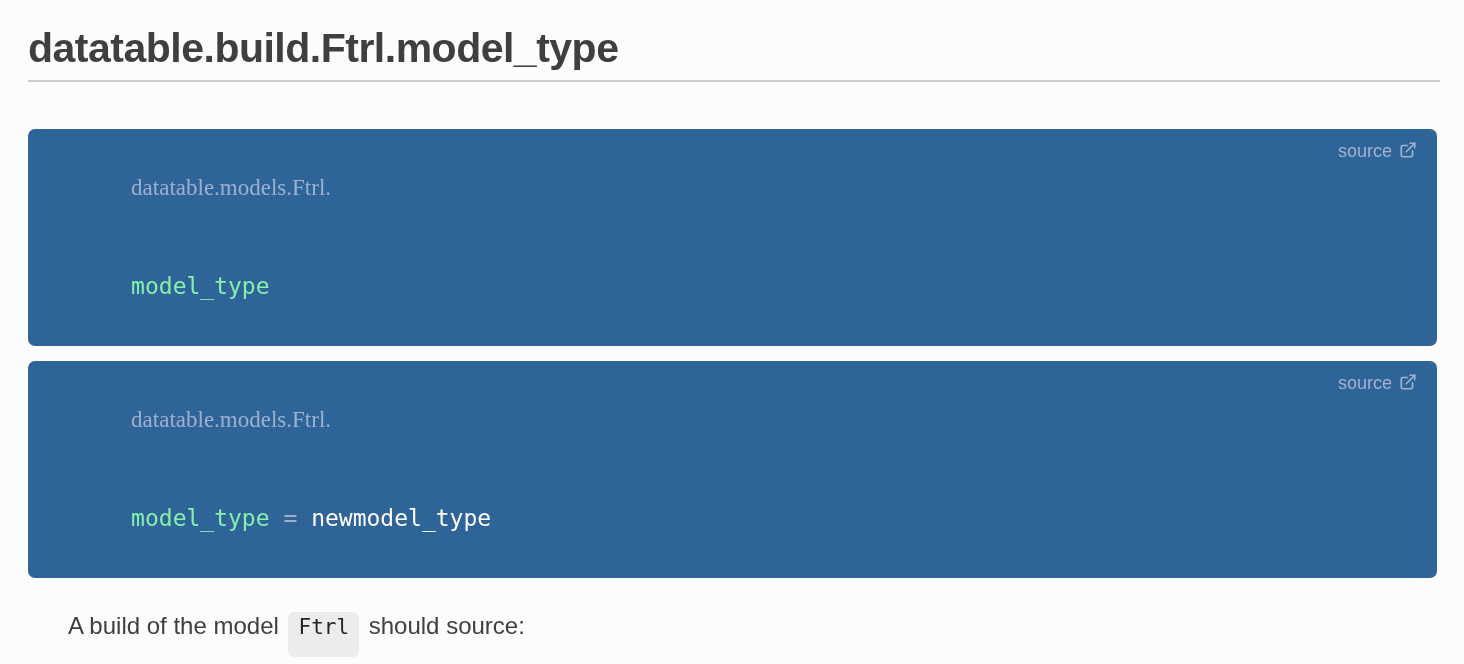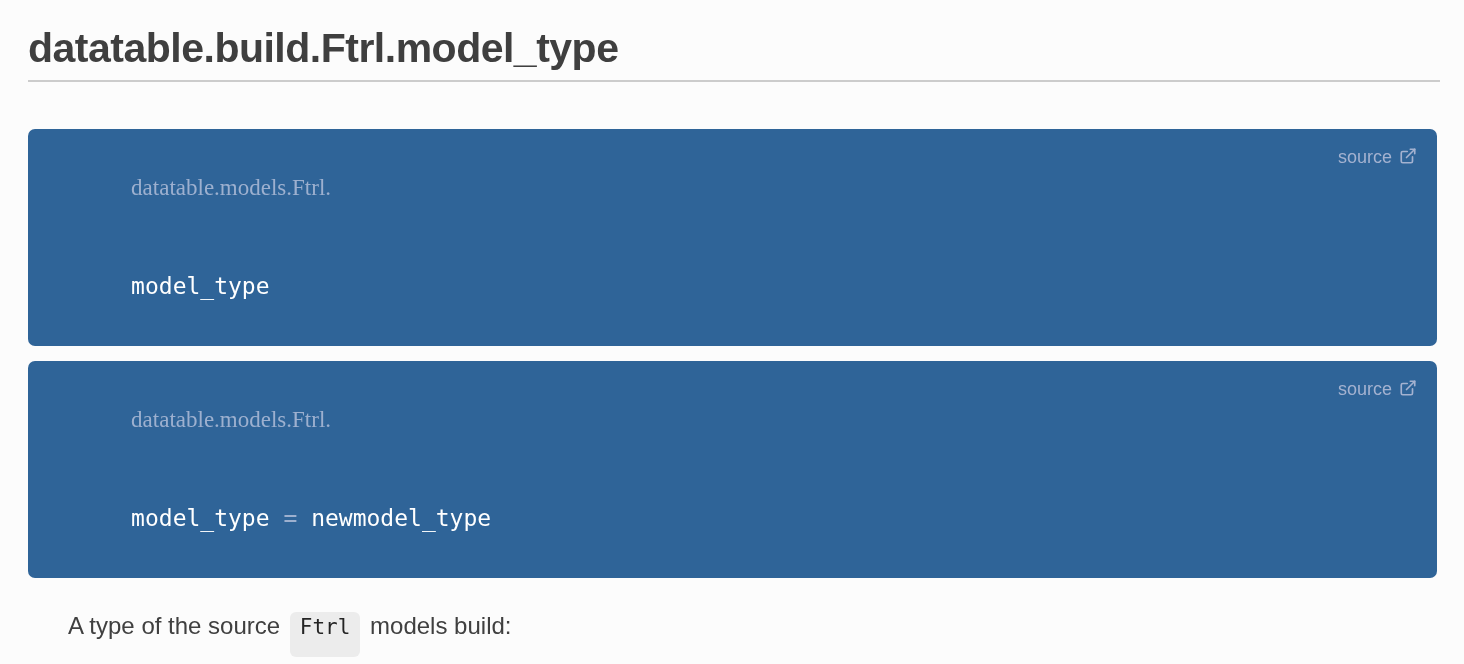--- a/index.html
+++ b/index.html
@@ -33,27 +33,27 @@
     border-radius: 7px;
     padding: 9px 20px 10px 20px;
     font-family: "DejaVu Sans Mono", "Liberation Mono", monospace;
     font-size: 23px;
     line-height: 33px;
     color: #9db0cf;
   }
   .sig.first { margin-top: 47px; }
   .sig .code-line { white-space: pre; }
   .sig .qual-prefix { color: #9db0cf; font-family: Liberation Serif, serif; }
-  .sig .obj-name { color: #ffffff; }
+  .sig .obj-name { color: #86efac; }
   .sig .op { color: #9db0cf; }
   .sig .param-value { color: #ffffff; }
 
   .source-link {
     position: absolute;
-    top: 16px;
+    top: 10px;
     right: 20px;
     display: inline-flex;
     align-items: center;
     gap: 7px;
     font-family: "Liberation Sans", sans-serif;
     font-size: 18px;
     line-height: 24px;
     color: #a4b2d0;
     text-decoration: none;
     cursor: pointer;
@@ -131,23 +131,23 @@
     </a>
     <div class="code-line">
       <span class="qual-prefix">datatable.models.Ftrl.</span>
     </div>
     <div class="code-line">
       <span class="obj-name">model_type</span><span class="op"> = </span><span class="param-value">newmodel_type</span>
     </div>
   </div>
 
   <p class="description">
-    <span>A type of the source</span>
+    <span>A build of the model</span>
     <span class="code-chip">Ftrl</span>
-    <span>models build:</span>
+    <span>should source:</span>
   </p>
 
   <ul class="model-type-list">
     <li>
       <span></span>
     </li>
 
   </ul>
 
 </div>

